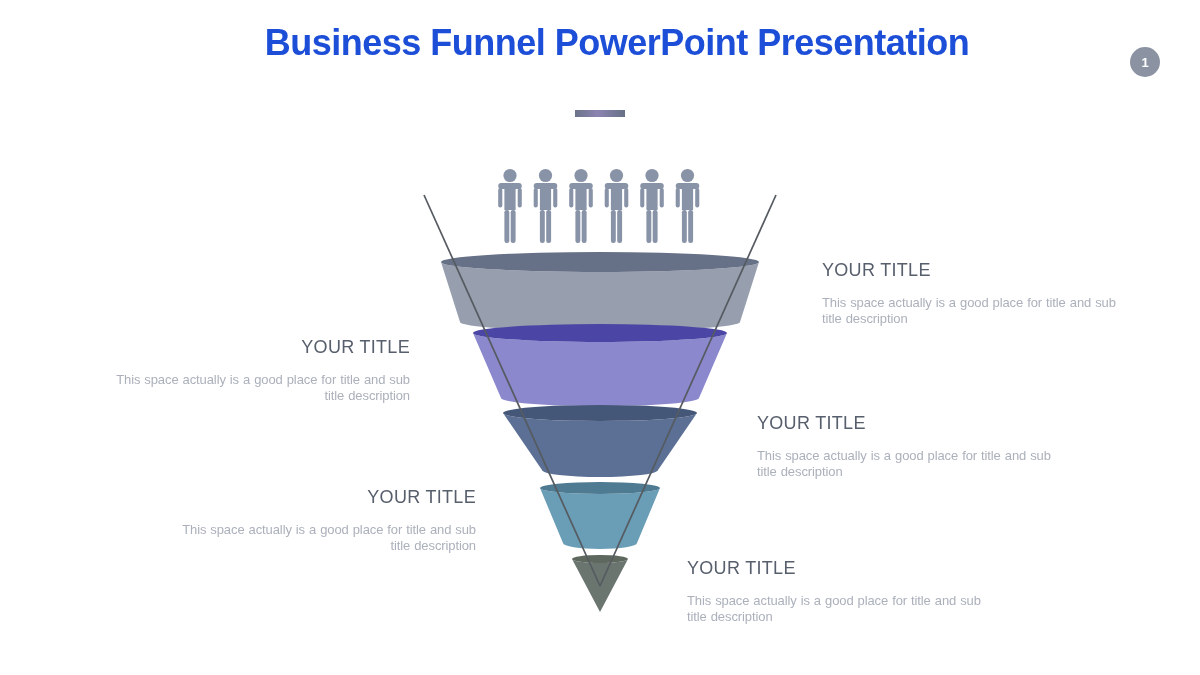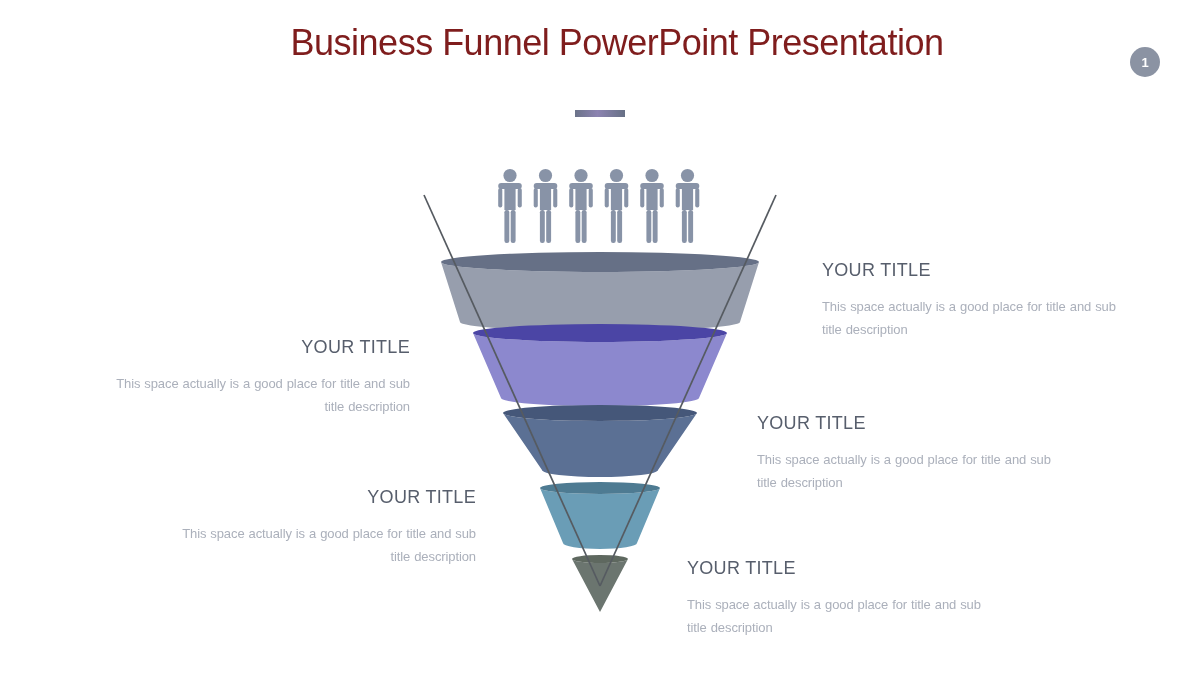--- a/index.html
+++ b/index.html
@@ -9,23 +9,23 @@
     font-family:"Liberation Sans", sans-serif;
     position:relative;
     overflow:hidden;
   }
   .slide-title {
     position:absolute;
     top:22px; left:617px;
     transform:translateX(-50%);
     margin:0;
     font-size:36px;
-    font-weight:400;
+    font-weight:700;
     letter-spacing:-0.5px;
-    color:#7f1d1d;
+    color:#1d4ed8;
     white-space:nowrap;
   }
   .title-divider {
     position:absolute;
     left:575px; top:110px;
     width:50px; height:7px;
   }
   .page-badge {
     position:absolute;
     left:1130px; top:47px;
@@ -44,21 +44,21 @@
     width:302px;
   }
   .callout-title {
     font-size:18px;
     font-weight:400;
     letter-spacing:0.3px;
   }
   .callout-desc {
     margin-top:14px;
     font-size:13px;
-    line-height:23px;
+    line-height:16px;
     letter-spacing:-0.1px;
     word-spacing:0.5px;
   }
   .align-right { text-align:right; }
   .callout-1 { left:822px; top:260px; }
   .callout-2 { left:108px; top:337px; }
   .callout-3 { left:757px; top:413px; }
   .callout-4 { left:174px; top:487px; }
   .callout-5 { left:687px; top:558px; }
 </style>

